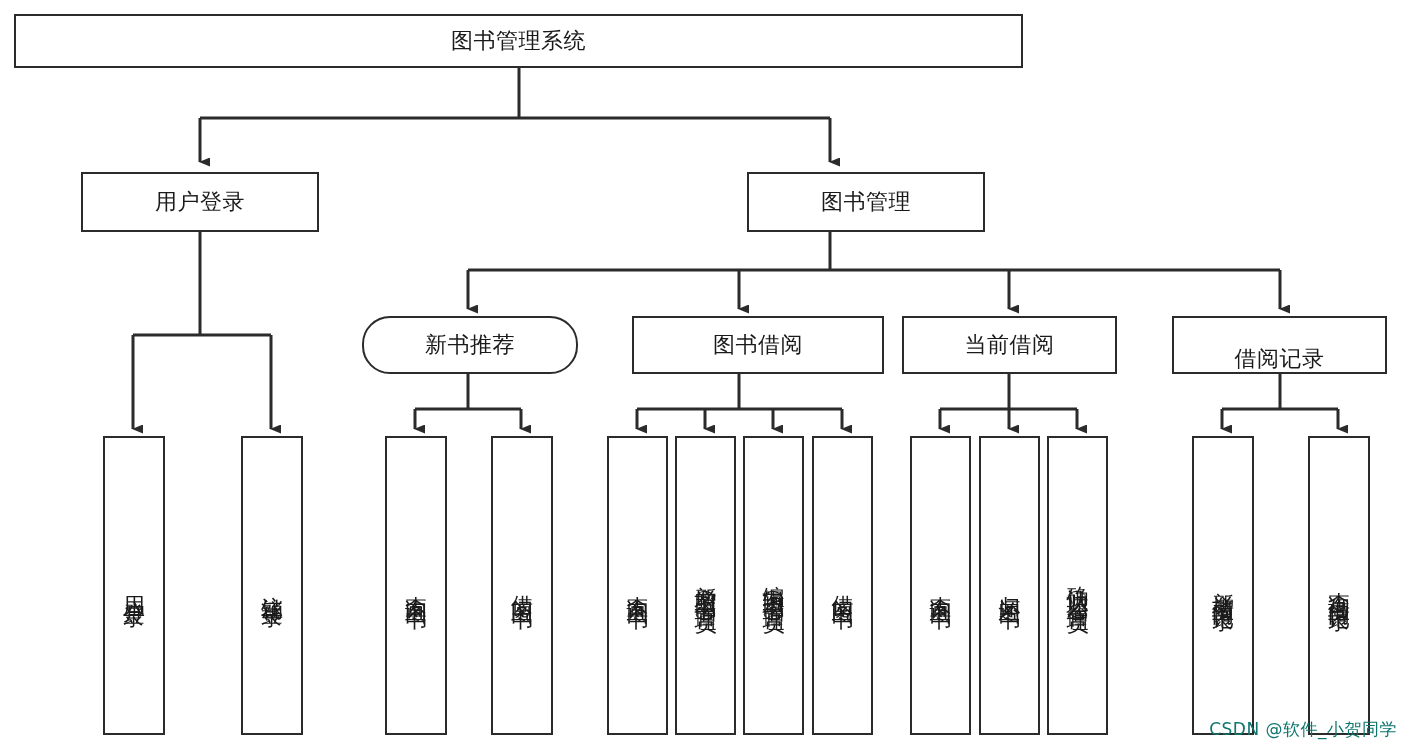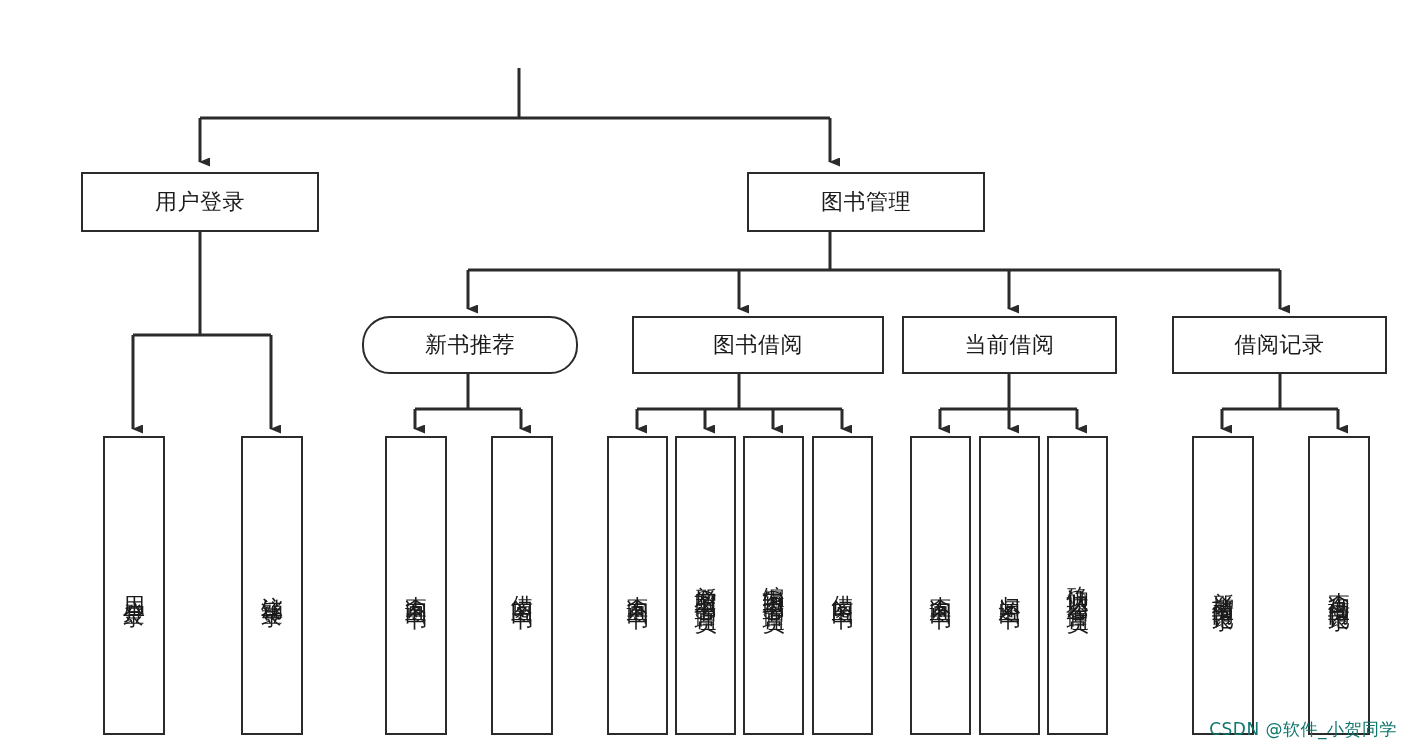--- a/index.html
+++ b/index.html
@@ -117,38 +117,41 @@
       <line x1="1009" y1="409" x2="1009" y2="429" marker-end="url(#arrowhead)"></line>
       <line x1="1077" y1="409" x2="1077" y2="429" marker-end="url(#arrowhead)"></line>
 
       <line x1="1280" y1="374" x2="1280" y2="409"></line>
       <line x1="1222" y1="409" x2="1338" y2="409"></line>
       <line x1="1222" y1="409" x2="1222" y2="429" marker-end="url(#arrowhead)"></line>
       <line x1="1338" y1="409" x2="1338" y2="429" marker-end="url(#arrowhead)"></line>
     </g>
   </svg>
 
+  <div class="node horizontal" style="left:14px; top:14px; width:1009px; height:54px;">
+    <span>图书管理系统</span>
+  </div>
 
   <div class="node horizontal" style="left:81px; top:172px; width:238px; height:60px;">
     <span>用户登录</span>
   </div>
   <div class="node horizontal" style="left:711px; top:172px; width:238px; height:60px;margin-left:36px;">
     <span>图书管理</span>
   </div>
 
   <div class="node horizontal" style="left:362px; top:316px; width:216px; height:58px;border-radius:28px;">
     <span>新书推荐</span>
   </div>
   <div class="node horizontal" style="left:632px; top:316px; width:252px; height:58px;">
     <span>图书借阅</span>
   </div>
   <div class="node horizontal" style="left:902px; top:316px; width:215px; height:58px;">
     <span>当前借阅</span>
   </div>
-  <div class="node horizontal" style="left:1172px; top:316px; width:215px; height:58px;">
+  <div class="node horizontal" style="left:1172px; top:316px; width:215px; height:58px;align-items:flex-end;">
     <span>借阅记录</span>
   </div>
 
   <div class="node vertical" style="left:103px; top:436px; width:62px; height:299px;">
     <span>用户登录</span>
   </div>
   <div class="node vertical" style="left:241px; top:436px; width:62px; height:299px;">
     <span>注销登录</span>
   </div>
 

